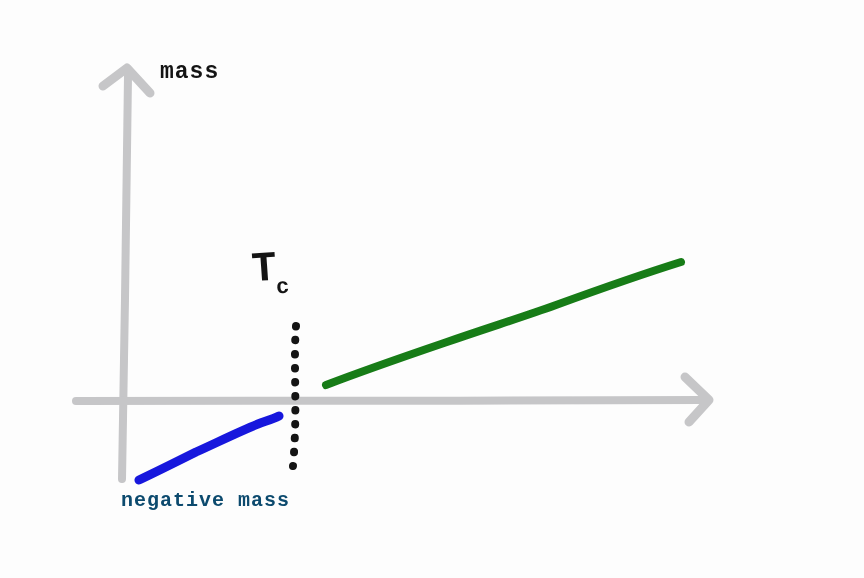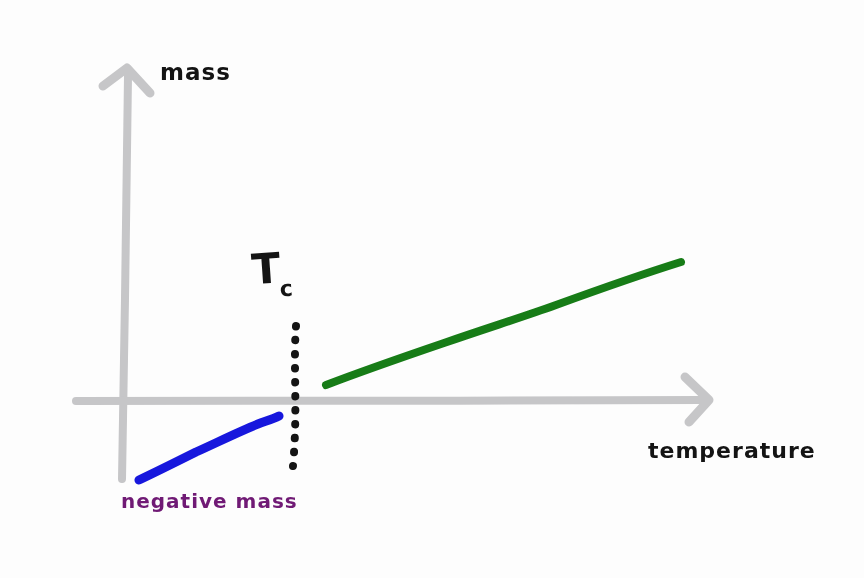--- a/index.html
+++ b/index.html
@@ -2,20 +2,21 @@
 <html><head>
 <meta charset="utf-8">
 <style>
   html, body { margin: 0; padding: 0; }
   body { font-family: "DejaVu Sans", sans-serif; }
   .canvas {
     position: relative;
     width: 864px;
     height: 578px;
     overflow: hidden;
+    font-family: Liberation Mono, monospace;
   }
   .canvas svg {
     position: absolute;
     left: 0; top: 0;
     width: 864px; height: 578px;
   }
   .label {
     position: absolute;
     font-weight: bold;
     letter-spacing: 1px;
@@ -56,20 +57,19 @@
 
     <path d="M296,326 C293,365 298,410 293,466" fill="none" stroke-width="8" stroke-linecap="round" stroke-dasharray="0.5 13.5" stroke="#141414"></path>
 
     <path d="M139,480 C158,471 176,462 196,452 C214,444 238,432 258,424 C266,421 273,419 279,416" fill="none" stroke-width="9" stroke-linecap="round" stroke="#1717dd"></path>
 
     <path d="M326,385 C360,372 400,358 444,343 C490,327 520,318 556,305 C600,289 646,273 681,262" fill="none" stroke-width="8" stroke-linecap="round" stroke="#177c17"></path>
   </svg>
 
   <div class="label label-mass" style="color: rgb(20, 20, 20);">mass</div>
 
-  <div class="label label-temperature" style="color: rgb(20, 20, 20);">temperature</div>
 
 
-  <div class="label label-negative" style="color: #701a75;">negative mass</div>
+  <div class="label label-negative" style="color: #0c4a6e;">negative mass</div>
 
   <div class="tc-label" style="color: rgb(20, 20, 20);"><span>T</span><span class="tc-sub">c</span></div>
 
 </div>
 
 </body></html>

